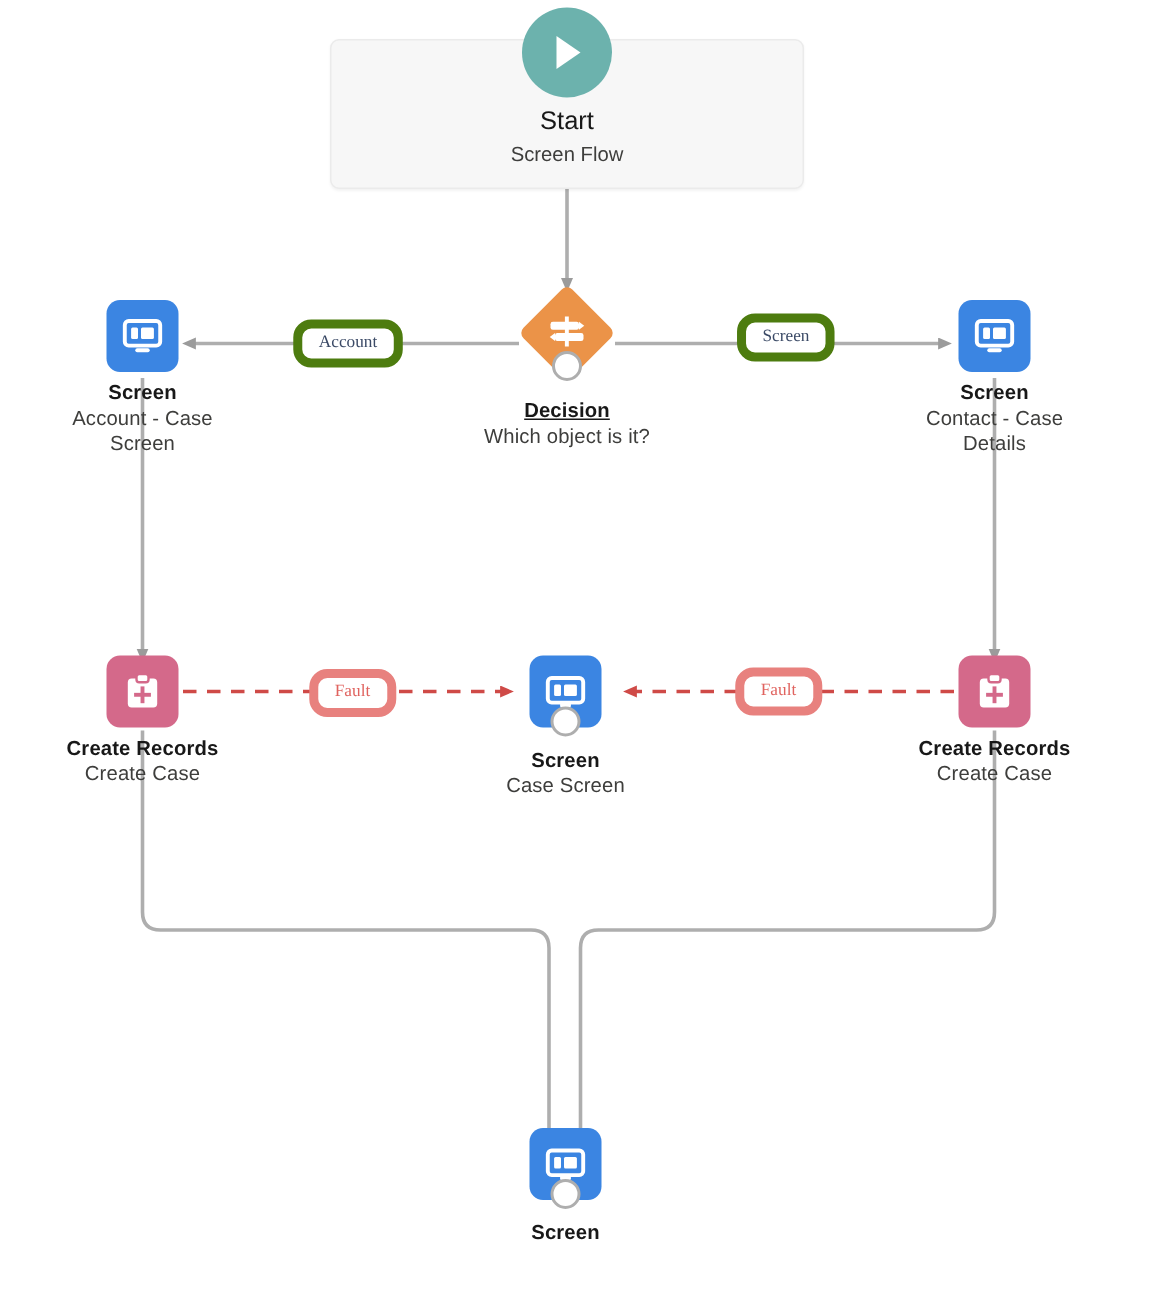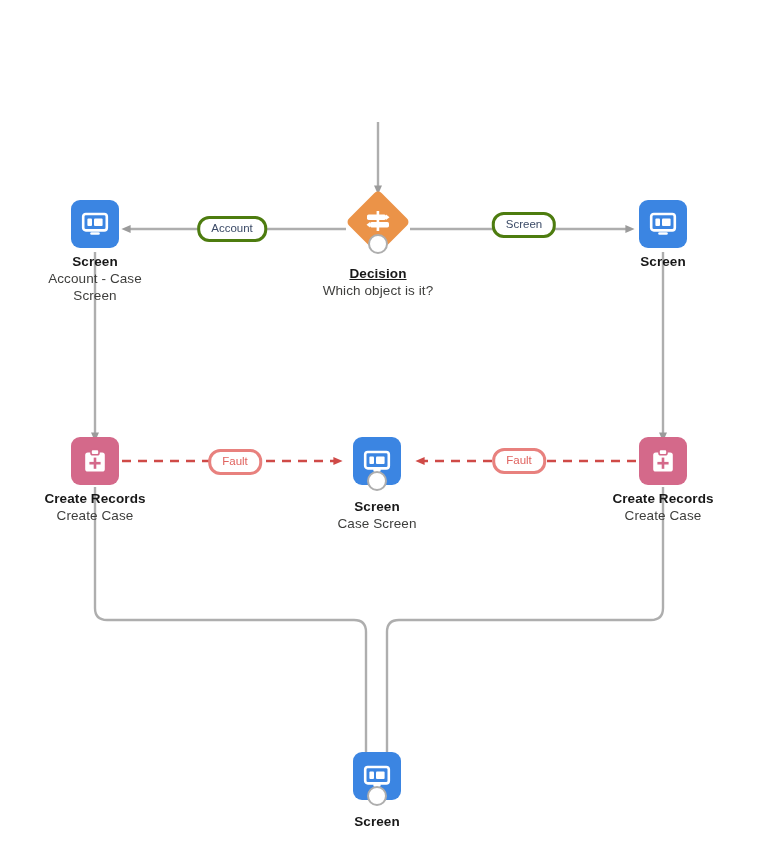--- a/index.html
+++ b/index.html
@@ -155,28 +155,29 @@
     border: 2px solid #aeaeae;
     box-sizing: border-box;
     z-index: 4;
   }
 
   
   .pill {
     position: absolute;
     transform: translate(-50%, -50%);
     background: #ffffff;
-    border: 3px solid #4d7c0f;
+    border: 6px solid #4d7c0f;
     border-radius: 12px;
     padding: 3px 11px 4px;
     font-size: 11.5px;
     line-height: 13px;
     color: #3b4a66;
     white-space: nowrap;
     z-index: 5;
+    font-family: Liberation Serif, serif;
   }
   .pill.fault {
     border-color: #e8817e;
     color: #e0635f;
   }
 </style>
 </head>
 <body>
 
 <div id="canvas">
@@ -207,20 +208,32 @@
 
       <path d="M663,487 L663,608 Q663,620 651,620 L399,620 Q387,620 387,632 L387,786" marker-end="url(#arrowGray)"></path>
     </g>
 
     <g stroke="#cf4a47" stroke-width="2.4" fill="none" stroke-dasharray="9 7">
       <line x1="122" y1="461" x2="338" y2="461" marker-end="url(#arrowRed)"></line>
       <line x1="636" y1="461" x2="420" y2="461" marker-end="url(#arrowRed)"></line>
     </g>
   </svg>
 
+  <div class="start-wrap" style="left:220px; top:5px; width:316px; height:120px;">
+    <div class="start-box"></div>
+    <div class="start-circle">
+      <svg width="26" height="28" viewBox="0 0 26 28" aria-hidden="true">
+        <path d="M6 3 L22 14 L6 25 Z" fill="#ffffff"></path>
+      </svg>
+    </div>
+    <div class="start-text">
+      <div class="start-title">Start</div>
+      <div class="start-sub">Screen Flow</div>
+    </div>
+  </div>
 
   <div class="node" style="left:378px; top:190px;">
     <div class="diamond-wrap">
       <div class="diamond"></div>
       <div class="diamond-ico">
         <svg width="30" height="30" viewBox="0 0 30 30" aria-hidden="true">
           <rect x="4" y="7.5" width="19" height="5.4" rx="1.6" fill="#ffffff"></rect>
           <path d="M23,7.5 L26.5,10.2 L23,12.9 Z" fill="#ffffff"></path>
           <rect x="7" y="15" width="19" height="5.4" rx="1.6" fill="#ffffff"></rect>
           <path d="M7,15 L3.5,17.7 L7,20.4 Z" fill="#ffffff"></path>
@@ -249,20 +262,21 @@
   <div class="node" style="left:663px; top:200px;">
     <div class="tile screen">
       <svg width="30" height="30" viewBox="0 0 30 30" aria-hidden="true">
         <rect x="3.2" y="5" width="23.6" height="16.4" rx="2.6" fill="none" stroke="#ffffff" stroke-width="2.6"></rect>
         <rect x="7.4" y="9.4" width="4.6" height="7.6" rx="1" fill="#ffffff"></rect>
         <rect x="14" y="9.4" width="8.6" height="7.6" rx="1" fill="#ffffff"></rect>
         <rect x="10.2" y="23.2" width="9.6" height="2.6" rx="1.3" fill="#ffffff"></rect>
       </svg>
     </div>
     <div class="node-label">Screen</div>
+    <div class="node-sub" style="width:132px; margin:0 auto;">Contact - Case Details</div>
   </div>
 
   <div class="node" style="left:95px; top:437px;">
     <div class="tile records">
       <svg width="30" height="30" viewBox="0 0 30 30" aria-hidden="true">
         <rect x="5.2" y="6.4" width="19.6" height="19.2" rx="2.6" fill="#ffffff"></rect>
         <rect x="11" y="3.4" width="8" height="5.4" rx="1.8" fill="#ffffff"></rect>
         <rect x="11" y="3.4" width="8" height="5.4" rx="1.8" fill="none" stroke="#d4698a" stroke-width="1.6"></rect>
         <rect x="13.7" y="11.6" width="2.6" height="11.2" fill="#d4698a"></rect>
         <rect x="9.4" y="15.9" width="11.2" height="2.6" fill="#d4698a"></rect>

